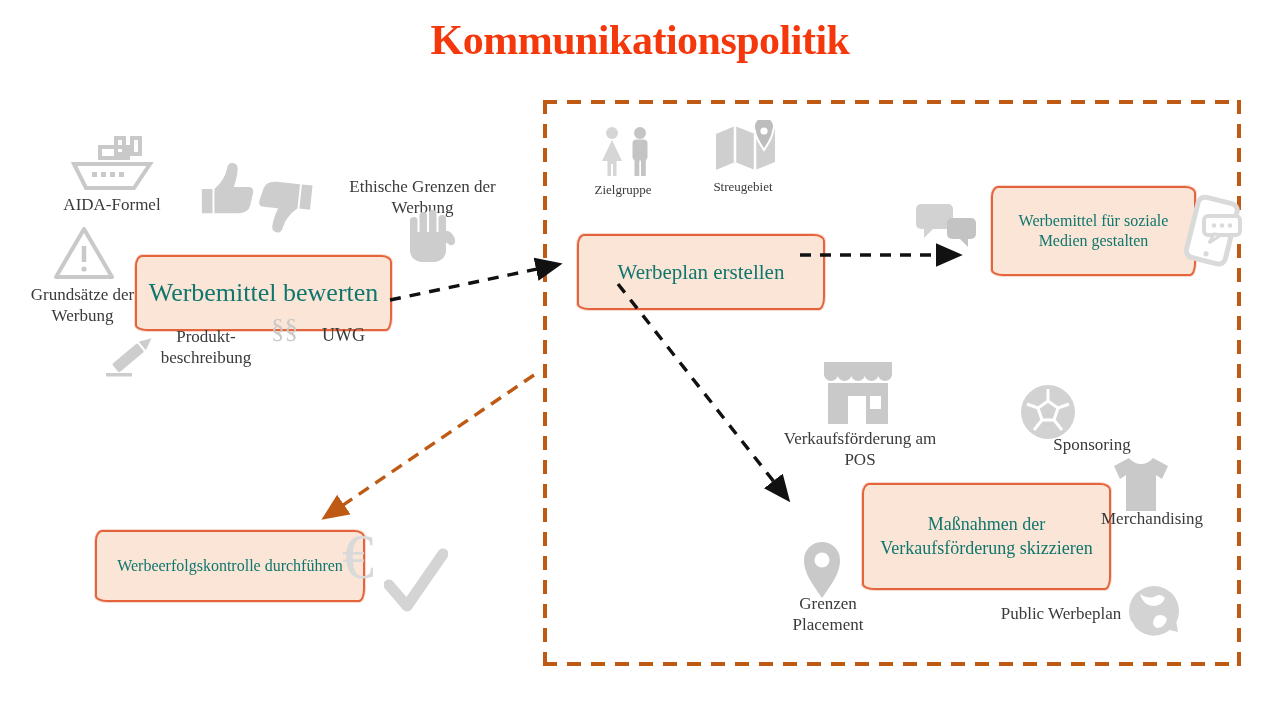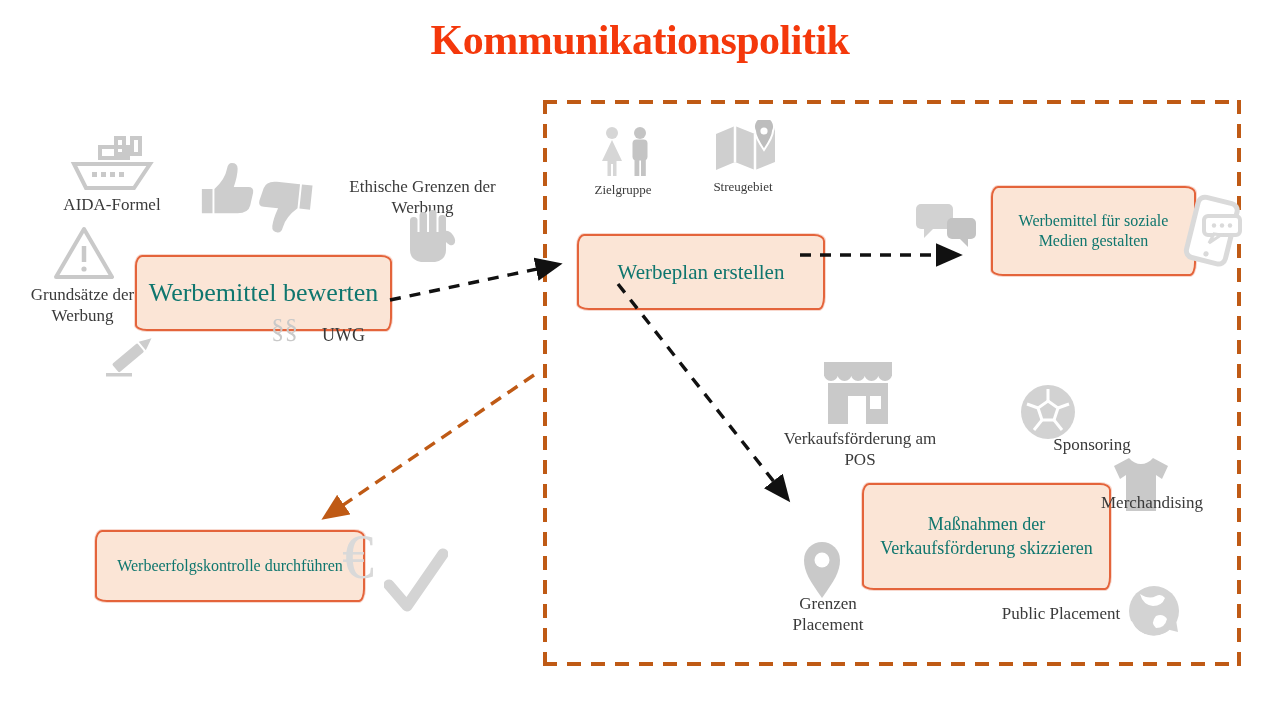--- a/index.html
+++ b/index.html
@@ -98,20 +98,21 @@
     <svg width="58" height="54" viewBox="0 0 58 54">
       <g fill="#cdcdcd">
         <g transform="rotate(-40 28 28)">
           <rect x="6" y="23" width="33" height="11" rx="1.5"></rect>
           <path d="M41,23 l12,5.5 l-12,5.5 z"></path>
         </g>
         <rect x="2" y="47" width="26" height="3.5"></rect>
       </g>
     </svg>
   </div>
+  <div class="lbl" style="left:142px;top:326px;width:128px;"><span>Produkt-</span><br><span>beschreibung</span></div>
 
   <div class="glyph" style="left:271px;top:314px;font-size:27px;">§§</div>
   <div class="lbl" style="left:316px;top:324px;width:55px;font-size:18px;">UWG</div>
 
   <div class="icon" style="left:598px;top:126px;">
     <svg width="58" height="52" viewBox="0 0 58 52">
       <g fill="#d6d6d6">
         <circle cx="14" cy="7" r="6"></circle>
         <path d="M14,14 L4,35 H9.5 V50 H13 V38 H15 V50 H18.5 V35 H24 Z"></path>
       </g>
@@ -197,31 +198,31 @@
   </div>
   <div class="lbl" style="left:1000px;top:434px;width:100px;margin-left:42px;">Sponsoring</div>
 
   <div class="box" style="left:862px;top:483px;width:221px;height:103px;font-size:18px;padding:0 12px;">Maßnahmen der Verkaufsförderung skizzieren</div>
 
   <div class="icon" style="left:1112px;top:456px;">
     <svg width="58" height="58" viewBox="0 0 58 58">
       <path fill="#c9c9c9" d="M17,2 L2,10 L8,23 L14,19 V55 H44 V19 L50,23 L56,10 L41,2 C34,10 24,10 17,2 Z"></path>
     </svg>
   </div>
-  <div class="lbl" style="left:1088px;top:492px;width:128px;">Merchandising</div>
+  <div class="lbl" style="left:1088px;top:508px;width:128px;">Merchandising</div>
 
   <div class="icon" style="left:800px;top:540px;">
     <svg width="44" height="60" viewBox="0 0 44 60">
       <path fill="#c9c9c9" d="M22,58 C10,41 4,32 4,20 A18,18 0 1 1 40,20 C40,32 34,41 22,58 Z"></path>
       <circle cx="22" cy="20" r="7.5" fill="#ffffff"></circle>
     </svg>
   </div>
   <div class="lbl" style="left:766px;top:593px;width:124px;">Grenzen Placement</div>
 
-  <div class="lbl" style="left:993px;top:603px;width:136px;">Public Placement</div>
+  <div class="lbl" style="left:993px;top:603px;width:136px;">Public Werbeplan</div>
   <div class="icon" style="left:1122px;top:580px;">
     <svg width="64" height="64" viewBox="0 0 64 64">
       <circle cx="32" cy="31" r="25" fill="#d3d3d3"></circle>
       <g fill="#ffffff">
         <path d="M18,14 q9,6 16,2 q5,-3 9,2 q-3,8 -12,8 q-10,-1 -13,-12 z"></path>
         <path d="M34,36 q7,-3 11,3 q-2,9 -11,9 q-6,-5 0,-12 z"></path>
       </g>
       <path d="M8,42 A26,26 0 0 0 52,48" stroke="#ffffff" stroke-width="4" fill="none"></path>
       <path d="M54,40 l2,12 l-12,-3 z" fill="#d3d3d3"></path>
     </svg>

